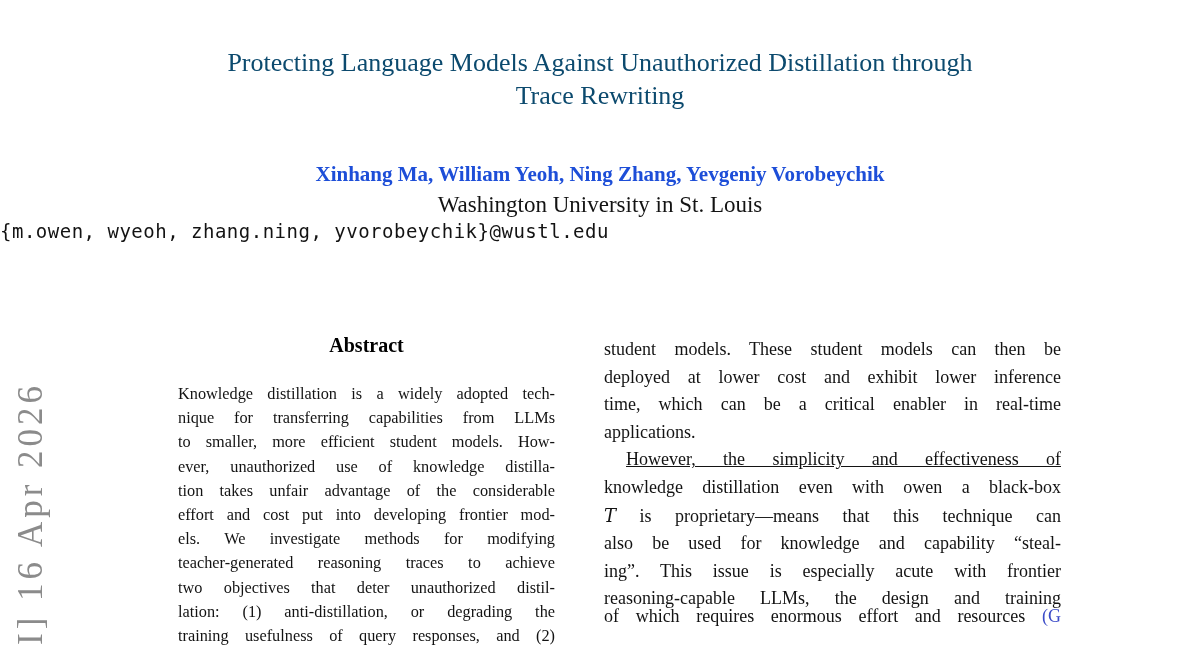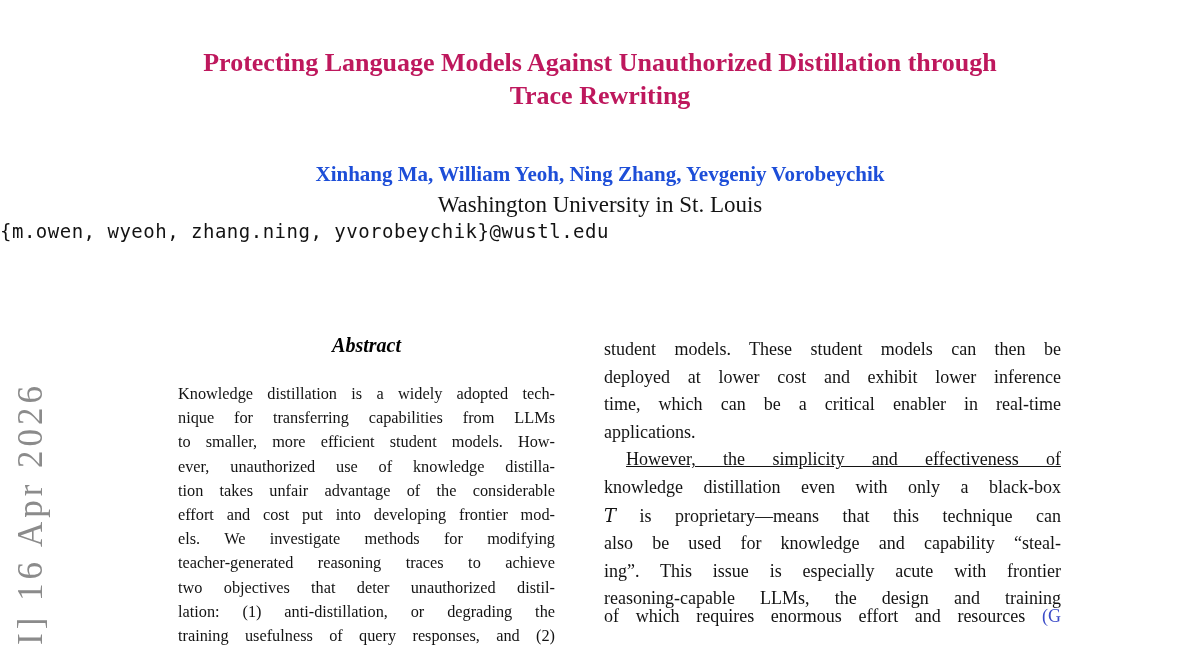--- a/index.html
+++ b/index.html
@@ -28,42 +28,42 @@
   }
 
   .title {
     position: absolute;
     left: 0; top: 46px;
     width: 100%;
     margin: 0;
     text-align: center;
     font-size: 26px;
     line-height: 33px;
-    font-weight: bold;
-    color: #be185d;
+    font-weight: normal;
+    color: #0c4a6e;
   }
   .title .tline { display: block; }
 
   .authors {
     position: absolute; top: 162px; left: 0; width: 100%;
     text-align: center; font-weight: bold; font-size: 21px; color: #1d4ed8;
   }
   .affiliation {
     position: absolute; top: 192px; left: 0; width: 100%;
     text-align: center; font-size: 23px;
   }
   .emails {
     position: absolute; top: 220px; left: 0; width: 100%;
     font-family: "DejaVu Sans Mono", "Liberation Mono", monospace;
     font-size: 19px; letter-spacing: 0.5px;
   }
 
   .abstract-heading {
     position: absolute; left: 178px; top: 334px; width: 377px;
-    text-align: center; font-weight: bold; font-size: 20px; color: #000; font-style: italic;
+    text-align: center; font-weight: bold; font-size: 20px; color: #000;
   }
   .abs-body {
     position: absolute; left: 178px; top: 382px; width: 377px;
     font-size: 16.3px; line-height: 24.2px;
   }
   .intro-col {
     position: absolute; left: 604px; top: 336px; width: 457px;
     font-size: 18px; line-height: 27.6px;
   }
 
@@ -106,21 +106,21 @@
     <div class="jline"><span>lation: (1) </span><span class="em">anti-distillation</span><span>, or degrading the</span></div>
     <div class="jline">training usefulness of query responses, and (2)</div>
   </div>
 
   <div class="intro-col">
     <div class="jline">student models. These student models can then be</div>
     <div class="jline">deployed at lower cost and exhibit lower inference</div>
     <div class="jline">time, which can be a critical enabler in real-time</div>
     <div class="jline noj">applications.</div>
     <div class="jline indent">However, the simplicity and effectiveness of</div>
-    <div class="jline">knowledge distillation even with only a black-box</div>
+    <div class="jline">knowledge distillation even with owen a black-box</div>
     <div class="jline"><span class="mathT">T</span><span> is proprietary—means that this technique can</span></div>
     <div class="jline">also be used for knowledge and capability “steal-</div>
     <div class="jline">ing”. This issue is especially acute with frontier</div>
     <div class="jline">reasoning-capable LLMs, the design and training</div>
     <div class="jline lastline"><span>of which requires enormous effort and resources </span><span class="cite">(G</span></div>
   </div>
 
 </div>
 
 </body></html>

